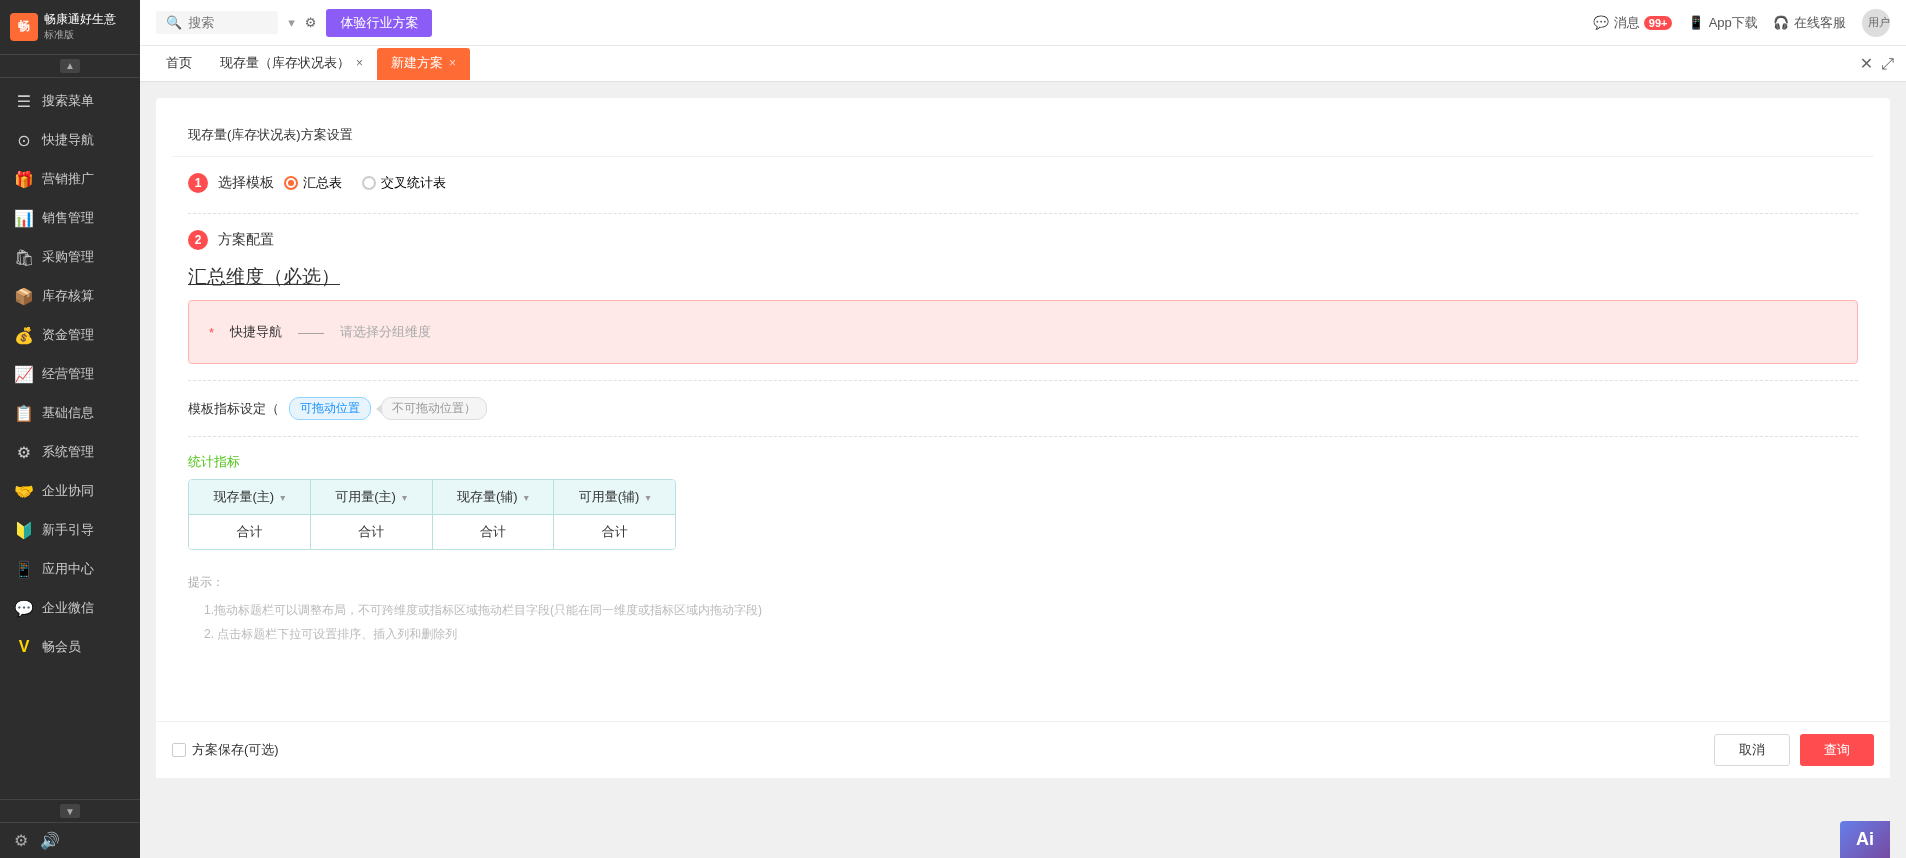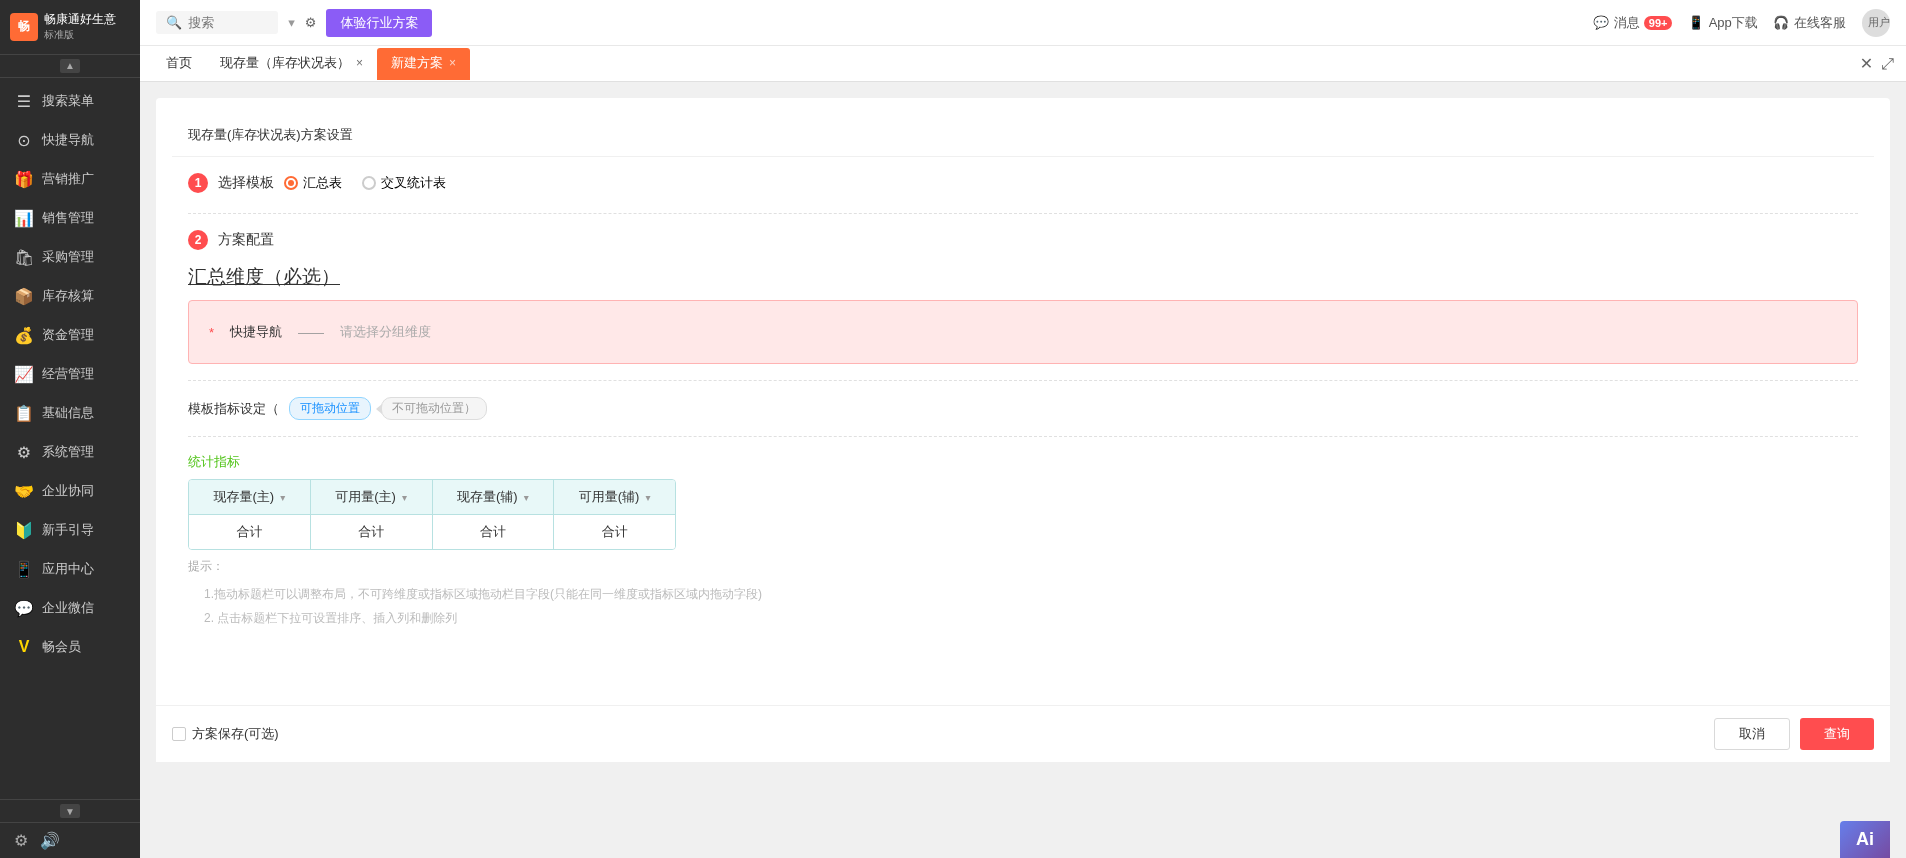--- a/index.html
+++ b/index.html
@@ -188,21 +188,21 @@
     .stats-header-cell .dropdown-arrow { color: #999; font-size: 10px; cursor: pointer; }
     .stats-body { display: flex; border-top: 1px solid #b7e1e1; }
     .stats-body-cell {
       flex: 1; padding: 8px 12px; text-align: center;
       border-right: 1px solid #b7e1e1; font-size: 13px; color: #333;
       background: #fff;
     }
     .stats-body-cell:last-child { border-right: none; }
 
     
-    .tips { margin-top: 4px; color: #bbb; font-size: 12px; line-height: 2; }
+    .tips { margin-top: 20px; color: #bbb; font-size: 12px; line-height: 2; }
 
     
     .panel-footer {
       position: absolute; bottom: 0; left: 0; right: 0;
       padding: 12px 16px;
       border-top: 1px solid #f0f0f0;
       background: #fff;
       display: flex; align-items: center; justify-content: space-between;
     }
     .save-option { display: flex; align-items: center; gap: 6px; font-size: 13px; color: #333; cursor: pointer; }

